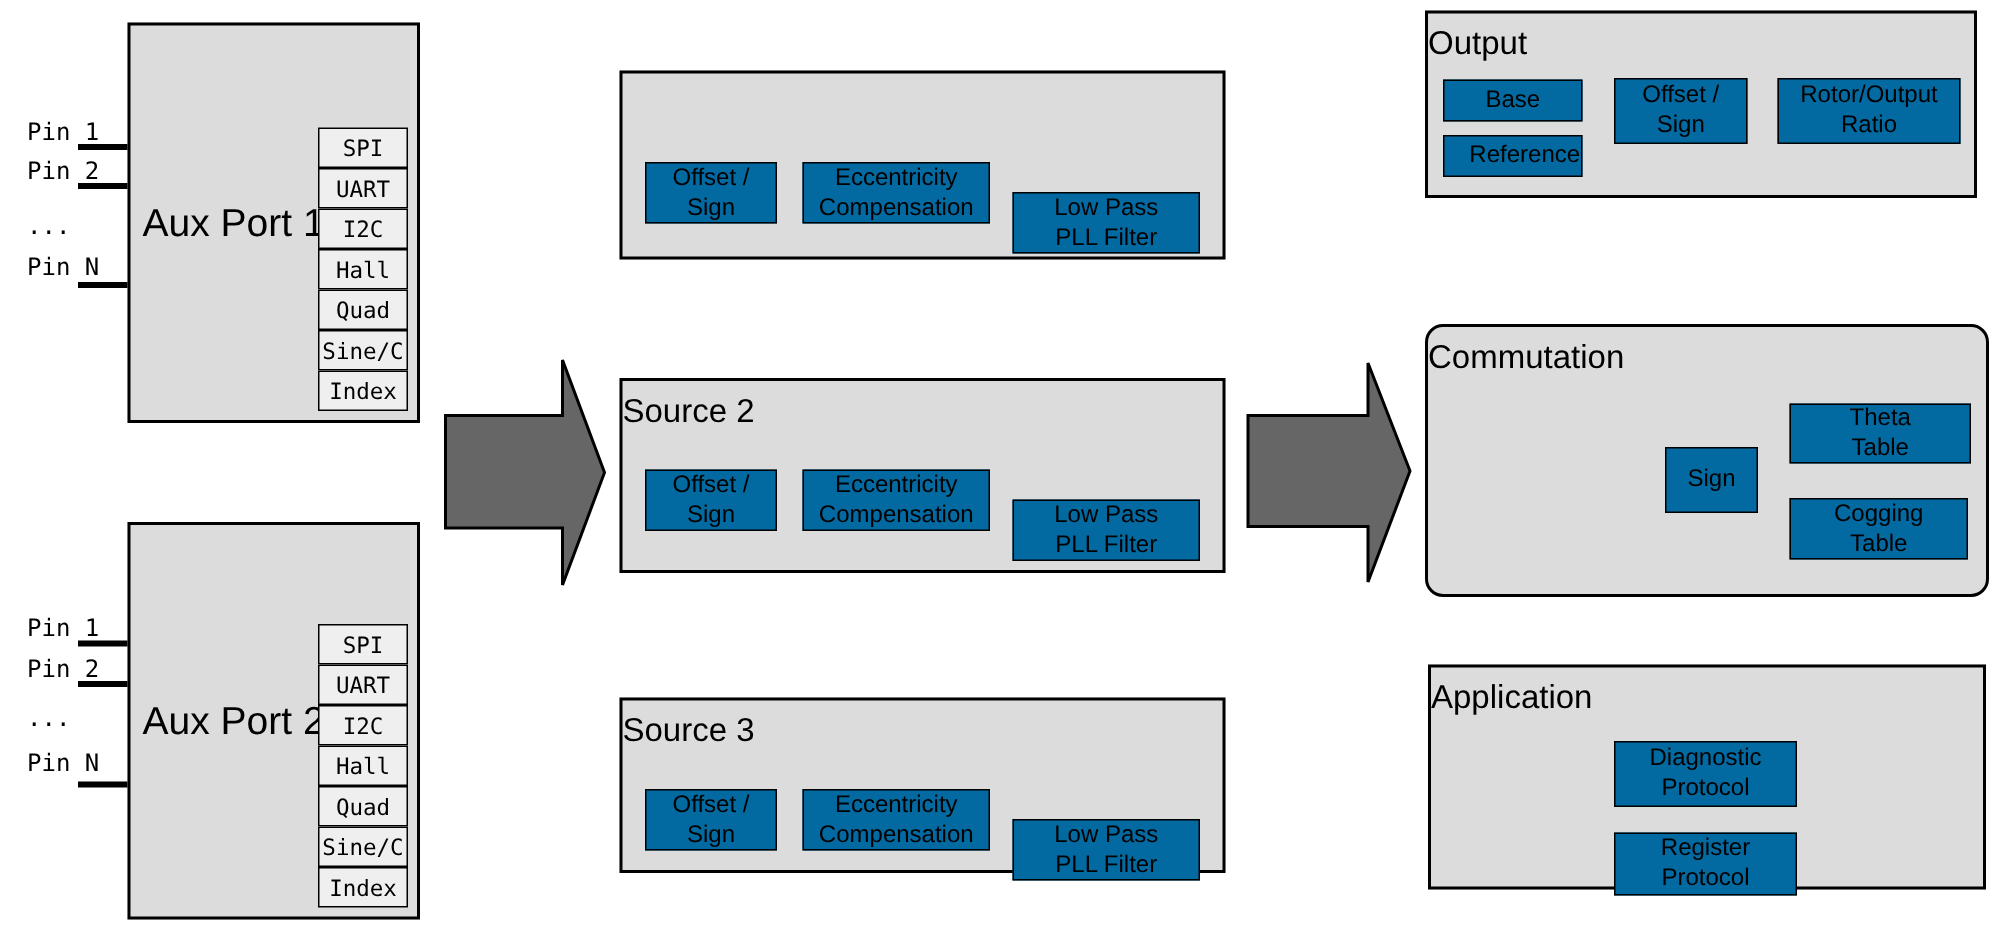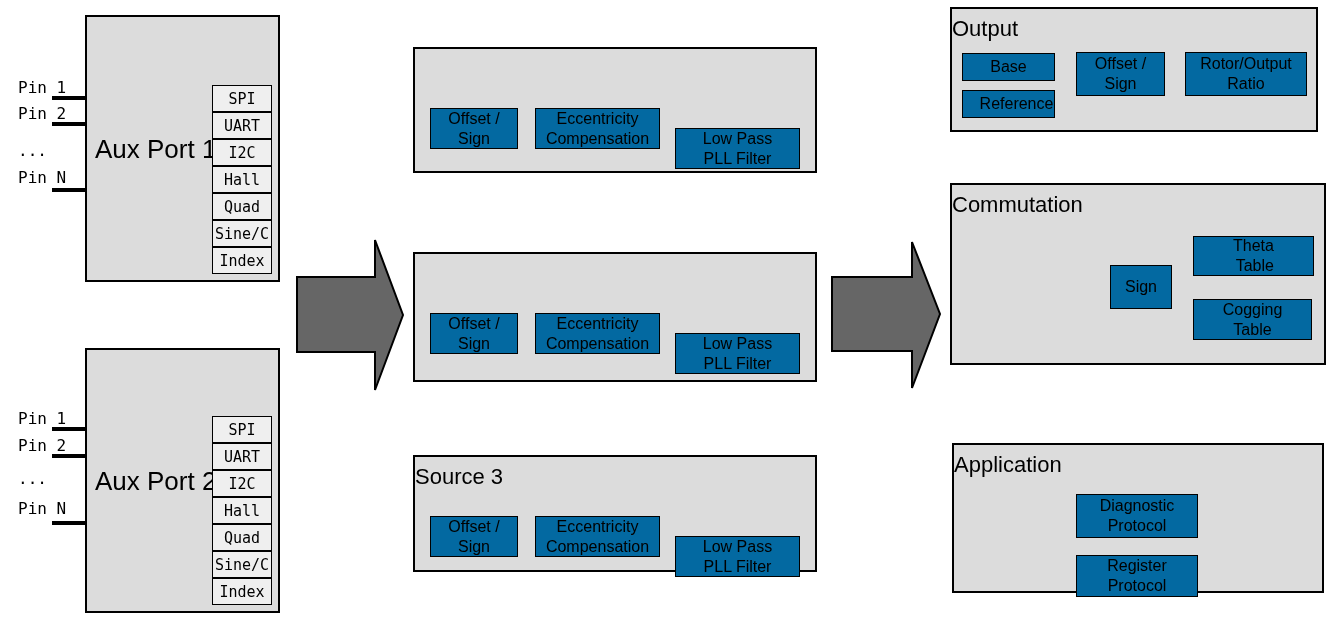--- a/index.html
+++ b/index.html
@@ -49,34 +49,34 @@
   .p1-dots{top:141px;} 
   .p1-l4{top:168px;} .p1-w4{top:188px;}
   .p2-l1{top:409px;} .p2-w1{top:427px;}
   .p2-l2{top:436px;} .p2-w2{top:454px;}
   .p2-dots{top:469px;}
   .p2-l4{top:499px;} .p2-w4{top:521px;}
   
   .source{left:413px;width:404px;}
   .source-1{top:47px;height:126px;}
   .source-2{top:252px;height:130px;}
-  .source-3{top:455px;height:117px;}
+  .source-3{top:465px;height:117px;}
   .src-m0{left:15px;top:59px;width:88px;height:41px;}
   .src-m1{left:120px;top:59px;width:125px;height:41px;}
   .src-m2{left:260px;top:59px;width:125px;height:41px;margin-top:20px;}
   
   .output-block{left:950px;top:7px;width:368px;height:125px;}
   .out-base{left:10px;top:44px;width:93px;height:28px;}
   .out-ref{left:10px;top:81px;width:93px;height:28px;padding-left:16px;}
   .out-offset{left:124px;top:43px;width:89px;height:44px;}
   .out-rotor{left:233px;top:43px;width:122px;height:44px;}
-  .commutation-block{left:950px;top:183px;width:376px;height:182px;}
+  .commutation-block{left:950px;top:216px;width:376px;height:182px;border-radius:12px;}
   .com-pole{left:16px;top:80px;width:122px;height:43px;}
   .com-sign{left:158px;top:80px;width:62px;height:44px;}
-  .com-theta{left:241px;top:51px;width:121px;height:40px;text-align:right;}
+  .com-theta{left:241px;top:51px;width:121px;height:40px;}
   .com-cogging{left:241px;top:114px;width:119px;height:41px;}
   .application-block{left:952px;top:443px;width:372px;height:150px;}
   .app-diag{left:122px;top:49px;width:122px;height:44px;}
   .app-reg{left:122px;top:110px;width:122px;height:42px;}
   
   .arrow-svg{position:absolute;}
   .arrow-1{left:295px;top:238px;}
   .arrow-2{left:830px;top:240px;}
 </style>
 </head>
@@ -133,20 +133,21 @@
   <div class="block source source-1">
     <div class="mono-box src-m0">Offset /
 Sign</div>
     <div class="mono-box src-m1">Eccentricity
 Compensation</div>
     <div class="mono-box src-m2">Low Pass
 PLL Filter</div>
   </div>
 
   <div class="block source source-2">
+    <div class="block-title">Source 2</div>
     <div class="mono-box src-m0">Offset /
 Sign</div>
     <div class="mono-box src-m1">Eccentricity
 Compensation</div>
     <div class="mono-box src-m2">Low Pass
 PLL Filter</div>
   </div>
 
   <div class="block source source-3">
     <div class="block-title">Source 3</div>

